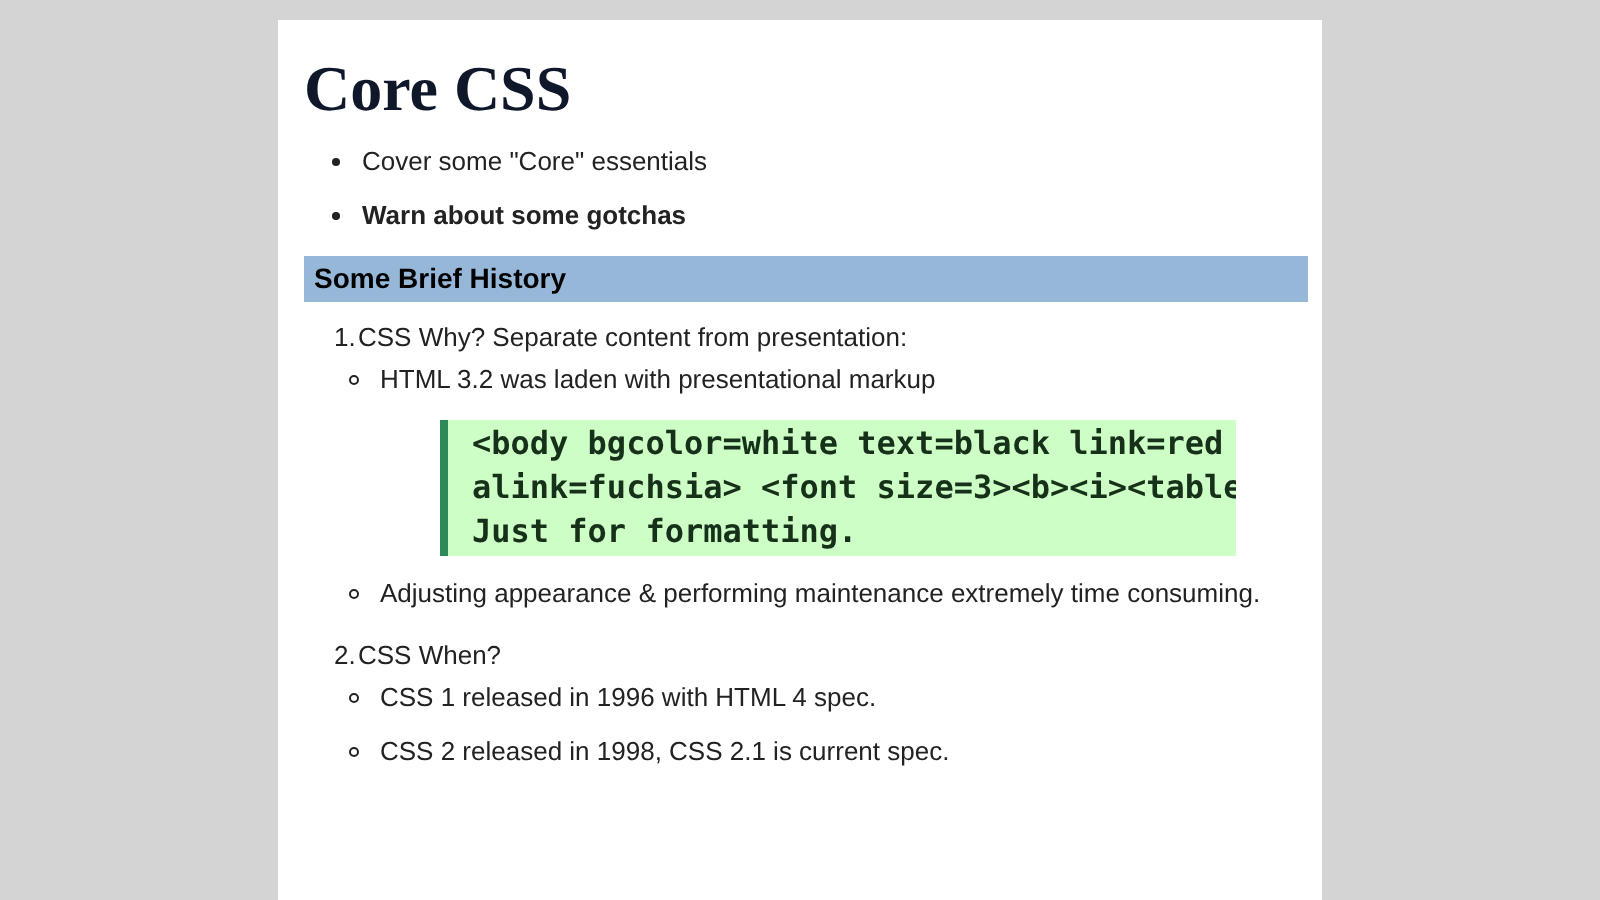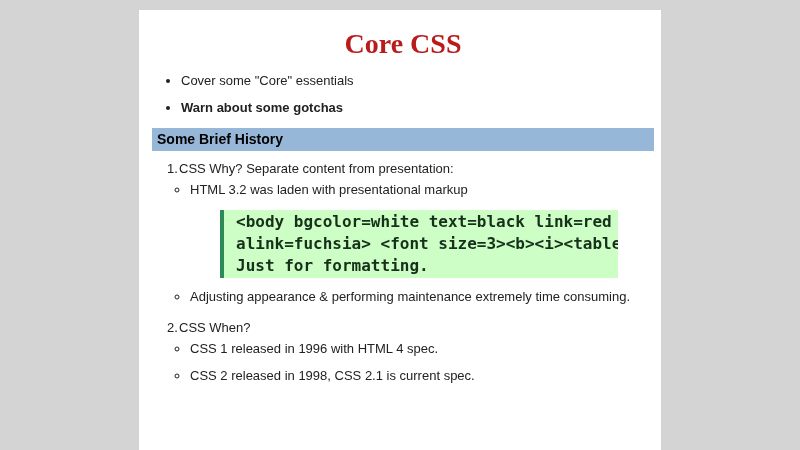--- a/index.html
+++ b/index.html
@@ -20,25 +20,24 @@
   .page {
     width: 522px;
     min-height: 440px;
     margin: 10px auto 0;
     background: #ffffff;
     box-sizing: border-box;
     padding: 1px 7px 30px 13px;
   }
   h1.page-title {
     font-family: "Liberation Serif", serif;
-    font-size: 28px;
+    font-size: 32px;
     line-height: 30px;
     font-weight: bold;
-    text-align: center;
-    color: #b91c1c;
+    color: #0f172a;
     margin: 18px 0 11px 0;
   }
   .section-header {
     background: #96b7d8;
     color: #000000;
     font-weight: bold;
     font-size: 14px;
     line-height: 15px;
     padding: 4px 5px;
     margin: 11px 0 0 0;

